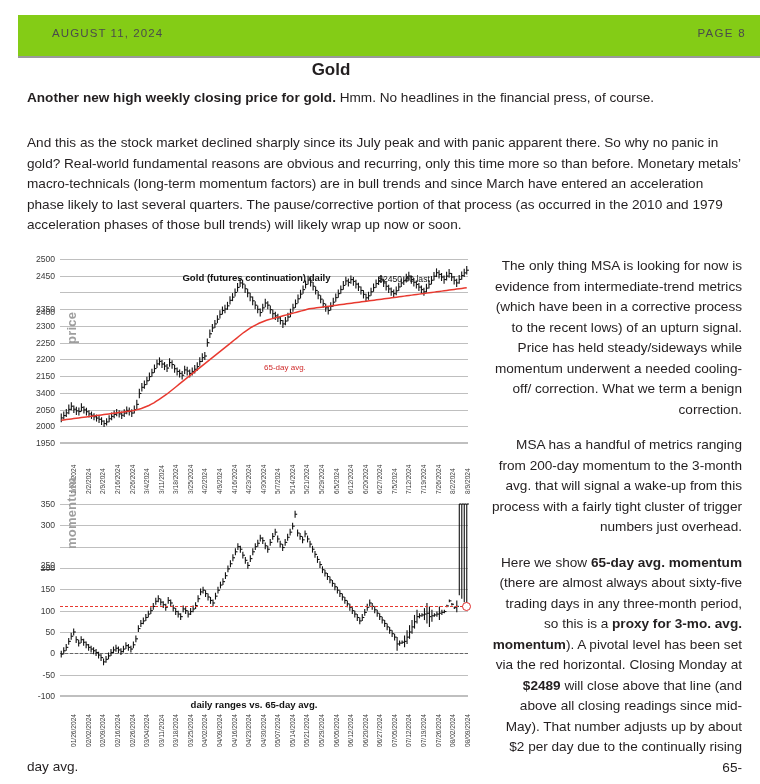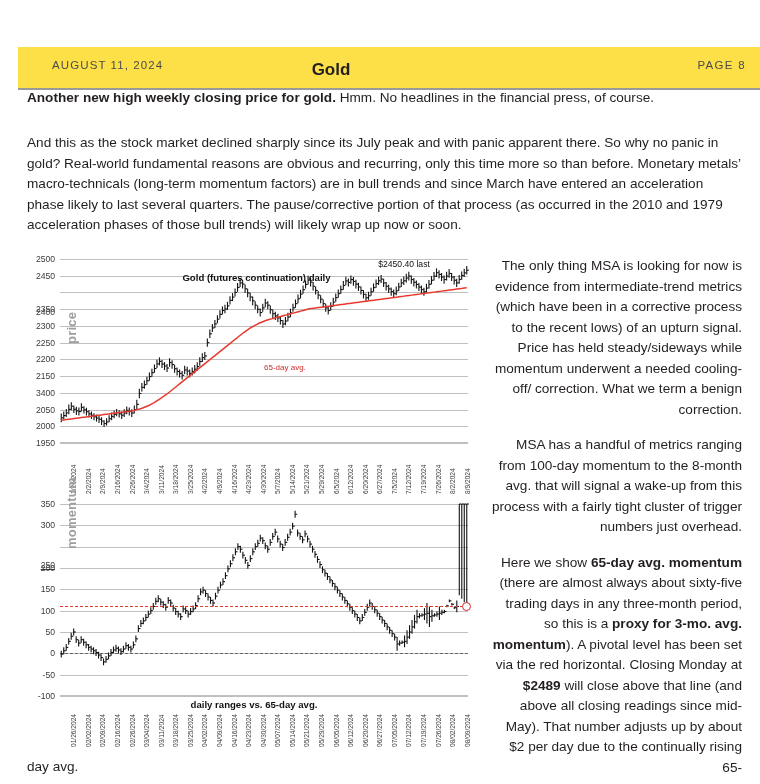--- a/index.html
+++ b/index.html
@@ -1,21 +1,21 @@
 <!DOCTYPE html>
 <html><head>
 <meta charset="utf-8">
 <style>
   html,body{margin:0;padding:0;background:#ffffff;}
   body{width:760px;height:784px;position:relative;overflow:hidden;
        font-family:"Liberation Sans",sans-serif;color:#231f20;}
 
   
   .page-header{position:absolute;left:18px;top:15px;width:742px;height:43px;
-      background:#fde047;border-bottom:2px solid #9a9a9a;box-sizing:border-box;margin-top:32px;}
+      background:#84cc16;border-bottom:2px solid #9a9a9a;box-sizing:border-box;}
   .hdr-date{position:absolute;left:34px;top:12px;font-size:11.5px;letter-spacing:1.1px;color:#4b4b4b;}
   .hdr-title{position:absolute;left:0;top:12px;width:742px;text-align:center;
       font-size:11.5px;letter-spacing:3.4px;color:#4b4b4b;}
   .hdr-page{position:absolute;right:14px;top:12px;font-size:11.5px;letter-spacing:1.3px;color:#4b4b4b;}
 
   
   .doc-title{position:absolute;left:0;top:60px;width:662px;text-align:center;
       font-weight:bold;font-size:17px;}
   .lead-para{position:absolute;left:27px;top:88px;width:714px;font-size:13.6px;line-height:20.5px;}
   .second-para{position:absolute;left:27px;top:133px;width:714px;font-size:13.6px;line-height:20.5px;}
@@ -60,21 +60,21 @@
 </div>
 
 <div class="doc-title">Gold</div>
 
 <div class="lead-para"><b>Another new high weekly closing price for gold.</b><span>  Hmm.  No headlines in the financial press, of course.</span></div>
 
 <div class="second-para">And this as the stock market declined sharply since its July peak and with panic apparent there.  So why no panic in gold?  Real-world fundamental reasons are obvious and recurring, only this time more so than before.  Monetary metals’ macro-technicals (long-term momentum factors) are in bull trends and since March have entered an acceleration phase likely to last several quarters.  The pause/corrective portion of that process (as occurred in the 2010 and 1979 acceleration phases of those bull trends) will likely wrap up now or soon.</div>
 
 <div class="right-col">
   <p>The only thing MSA is looking for now is evidence from intermediate-trend metrics (which have been in a corrective process to the recent lows) of an upturn signal.  Price has held steady/sideways while momentum underwent a needed cooling-off/ correction.  What we term a benign correction.</p>
-  <p>MSA has a handful of metrics ranging from 100-day momentum to the 8-month avg. that will signal a wake-up from this process with a fairly tight cluster of trigger numbers just overhead.</p>
+  <p>MSA has a handful of metrics ranging from 200-day momentum to the 3-month avg. that will signal a wake-up from this process with a fairly tight cluster of trigger numbers just overhead.</p>
   <p><span>Here we show </span><b>65-day avg. momentum</b><span> (there are almost always about sixty-five trading days in any three-month period, so this is a </span><b>proxy for 3-mo. avg. momentum</b><span>).  A pivotal level has been set via the red horizontal.  Closing Monday at </span><b>$2489</b><span> will close above that line (and above all closing readings since mid-May).  That number adjusts up by about $2 per day due to the continually rising 65-</span></p>
 </div>
 
 <div class="tail-text">day avg.</div>
 
 <div class="chart" id="price-chart">
     <div class="plot" style="left: 38px; top: 6px; width: 408px; height: 184px;">
       <div class="gridline" style="top: 0px;"></div>
       <div class="gridline" style="top: 16.7273px;"></div>
       <div class="gridline" style="top: 33.4545px;"></div>
@@ -425,21 +425,21 @@
     <div class="ytick" style="top: 72.9091px; right: 415px; width: 34px;">2300</div>
     <div class="ytick" style="top: 89.6364px; right: 415px; width: 34px;">2250</div>
     <div class="ytick" style="top: 106.364px; right: 415px; width: 34px;">2200</div>
     <div class="ytick" style="top: 123.091px; right: 415px; width: 34px;">2150</div>
     <div class="ytick" style="top: 139.818px; right: 415px; width: 34px;">3400</div>
     <div class="ytick" style="top: 156.545px; right: 415px; width: 34px;">2050</div>
     <div class="ytick" style="top: 173.273px; right: 415px; width: 34px;">2000</div>
     <div class="ytick" style="top: 190px; right: 415px; width: 34px;">1950</div>
     <div class="axis-label-v" style="left: 42px; top: 91.3091px;">price</div>
     <div class="chart-title" style="left: 160.4px; top: 18.7127px;">Gold (futures continuation) daily</div>
-    <div class="annot" style="left: 356.24px; top: 6px;">$2450.40 last</div>
+    <div class="annot" style="left: 356.24px; top: 21px;">$2450.40 last</div>
     <div class="annot-red" style="left: 242px; top: 109.731px;">65-day avg.</div>
     <div class="xlabels" style="position: absolute; left: 38px; top: 192px; width: 408px; height: 52px;">
       <div class="xlab" style="left: 10.2857px; top: 49px;">1/26/2024</div>
       <div class="xlab" style="left: 24.8571px; top: 49px;">2/2/2024</div>
       <div class="xlab" style="left: 39.4286px; top: 49px;">2/9/2024</div>
       <div class="xlab" style="left: 54px; top: 49px;">2/16/2024</div>
       <div class="xlab" style="left: 68.5714px; top: 49px;">2/26/2024</div>
       <div class="xlab" style="left: 83.1429px; top: 49px;">3/4/2024</div>
       <div class="xlab" style="left: 97.7143px; top: 49px;">3/11/2024</div>
       <div class="xlab" style="left: 112.286px; top: 49px;">3/18/2024</div>

